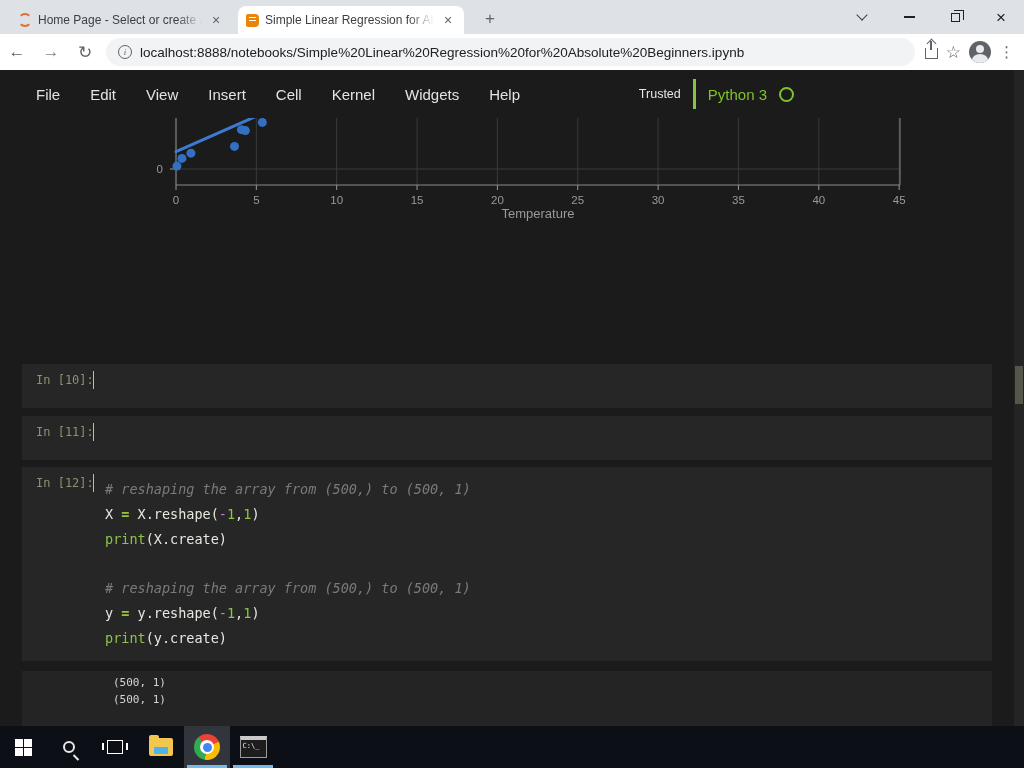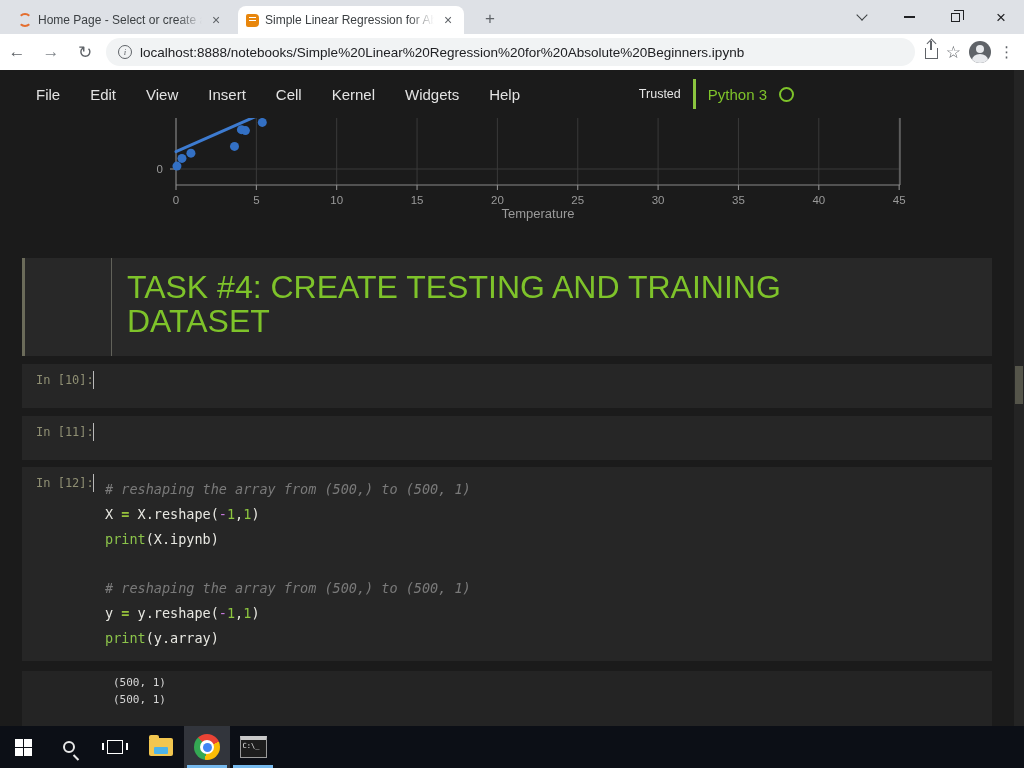--- a/index.html
+++ b/index.html
@@ -205,45 +205,41 @@
         <circle cx="176.9642" cy="48.12" r="4.5" fill="#3370c4"></circle>
         <circle cx="181.9459" cy="40.44" r="4.5" fill="#3370c4"></circle>
         <circle cx="190.9451" cy="35.16" r="4.5" fill="#3370c4"></circle>
         <circle cx="234.4948" cy="28.44" r="4.5" fill="#3370c4"></circle>
         <circle cx="241.4049" cy="11.64" r="4.5" fill="#3370c4"></circle>
         <circle cx="245.4224" cy="12.599999999999994" r="4.5" fill="#3370c4"></circle>
         <circle cx="262.2959" cy="4.439999999999998" r="4.5" fill="#3370c4"></circle>
         <text x="538" y="100" fill="#9a9a9a" font-size="13" text-anchor="middle" font-family="Liberation Sans, sans-serif">Temperature</text>
       </svg>
 
-    <div class="cell md-cell">
-      <div class="md-sep"></div>
-      <div class="md-title">TASK #4: CREATE TESTING AND TRAINING DATASET</div>
-    </div>
 
     <div class="cell code-cell cell-10">
       <span class="prompt">In [10]:</span>
       <span class="caret"></span>
     </div>
     <div class="cell code-cell cell-11">
       <span class="prompt">In [11]:</span>
       <span class="caret"></span>
     </div>
 
     <div class="cell cell-12-input code-cell">
       <span class="prompt">In [12]:</span>
       <span class="caret"></span>
       <div class="codearea">
         <div class="codeline"><span class="tok-comment"># reshaping the array from (500,) to (500, 1)</span></div>
         <div class="codeline"><span class="tok-plain">X </span><span class="tok-op">= </span><span class="tok-plain">X.reshape(</span><span class="tok-neg">-</span><span class="tok-num">1</span><span class="tok-plain">,</span><span class="tok-num">1</span><span class="tok-plain">)</span></div>
-        <div class="codeline"><span class="tok-kw">print</span><span class="tok-plain">(X.ipynb)</span></div>
+        <div class="codeline"><span class="tok-kw">print</span><span class="tok-plain">(X.create)</span></div>
         <div class="codeline"></div>
         <div class="codeline"><span class="tok-comment"># reshaping the array from (500,) to (500, 1)</span></div>
         <div class="codeline"><span class="tok-plain">y </span><span class="tok-op">= </span><span class="tok-plain">y.reshape(</span><span class="tok-neg">-</span><span class="tok-num">1</span><span class="tok-plain">,</span><span class="tok-num">1</span><span class="tok-plain">)</span></div>
-        <div class="codeline"><span class="tok-kw">print</span><span class="tok-plain">(y.array)</span></div>
+        <div class="codeline"><span class="tok-kw">print</span><span class="tok-plain">(y.create)</span></div>
       </div>
     </div>
     <div class="cell cell-12-output">
       <div class="outarea">
         <div class="outline">(500, 1)</div>
         <div class="outline">(500, 1)</div>
       </div>
     </div>
 
     <div class="scrollbar">

